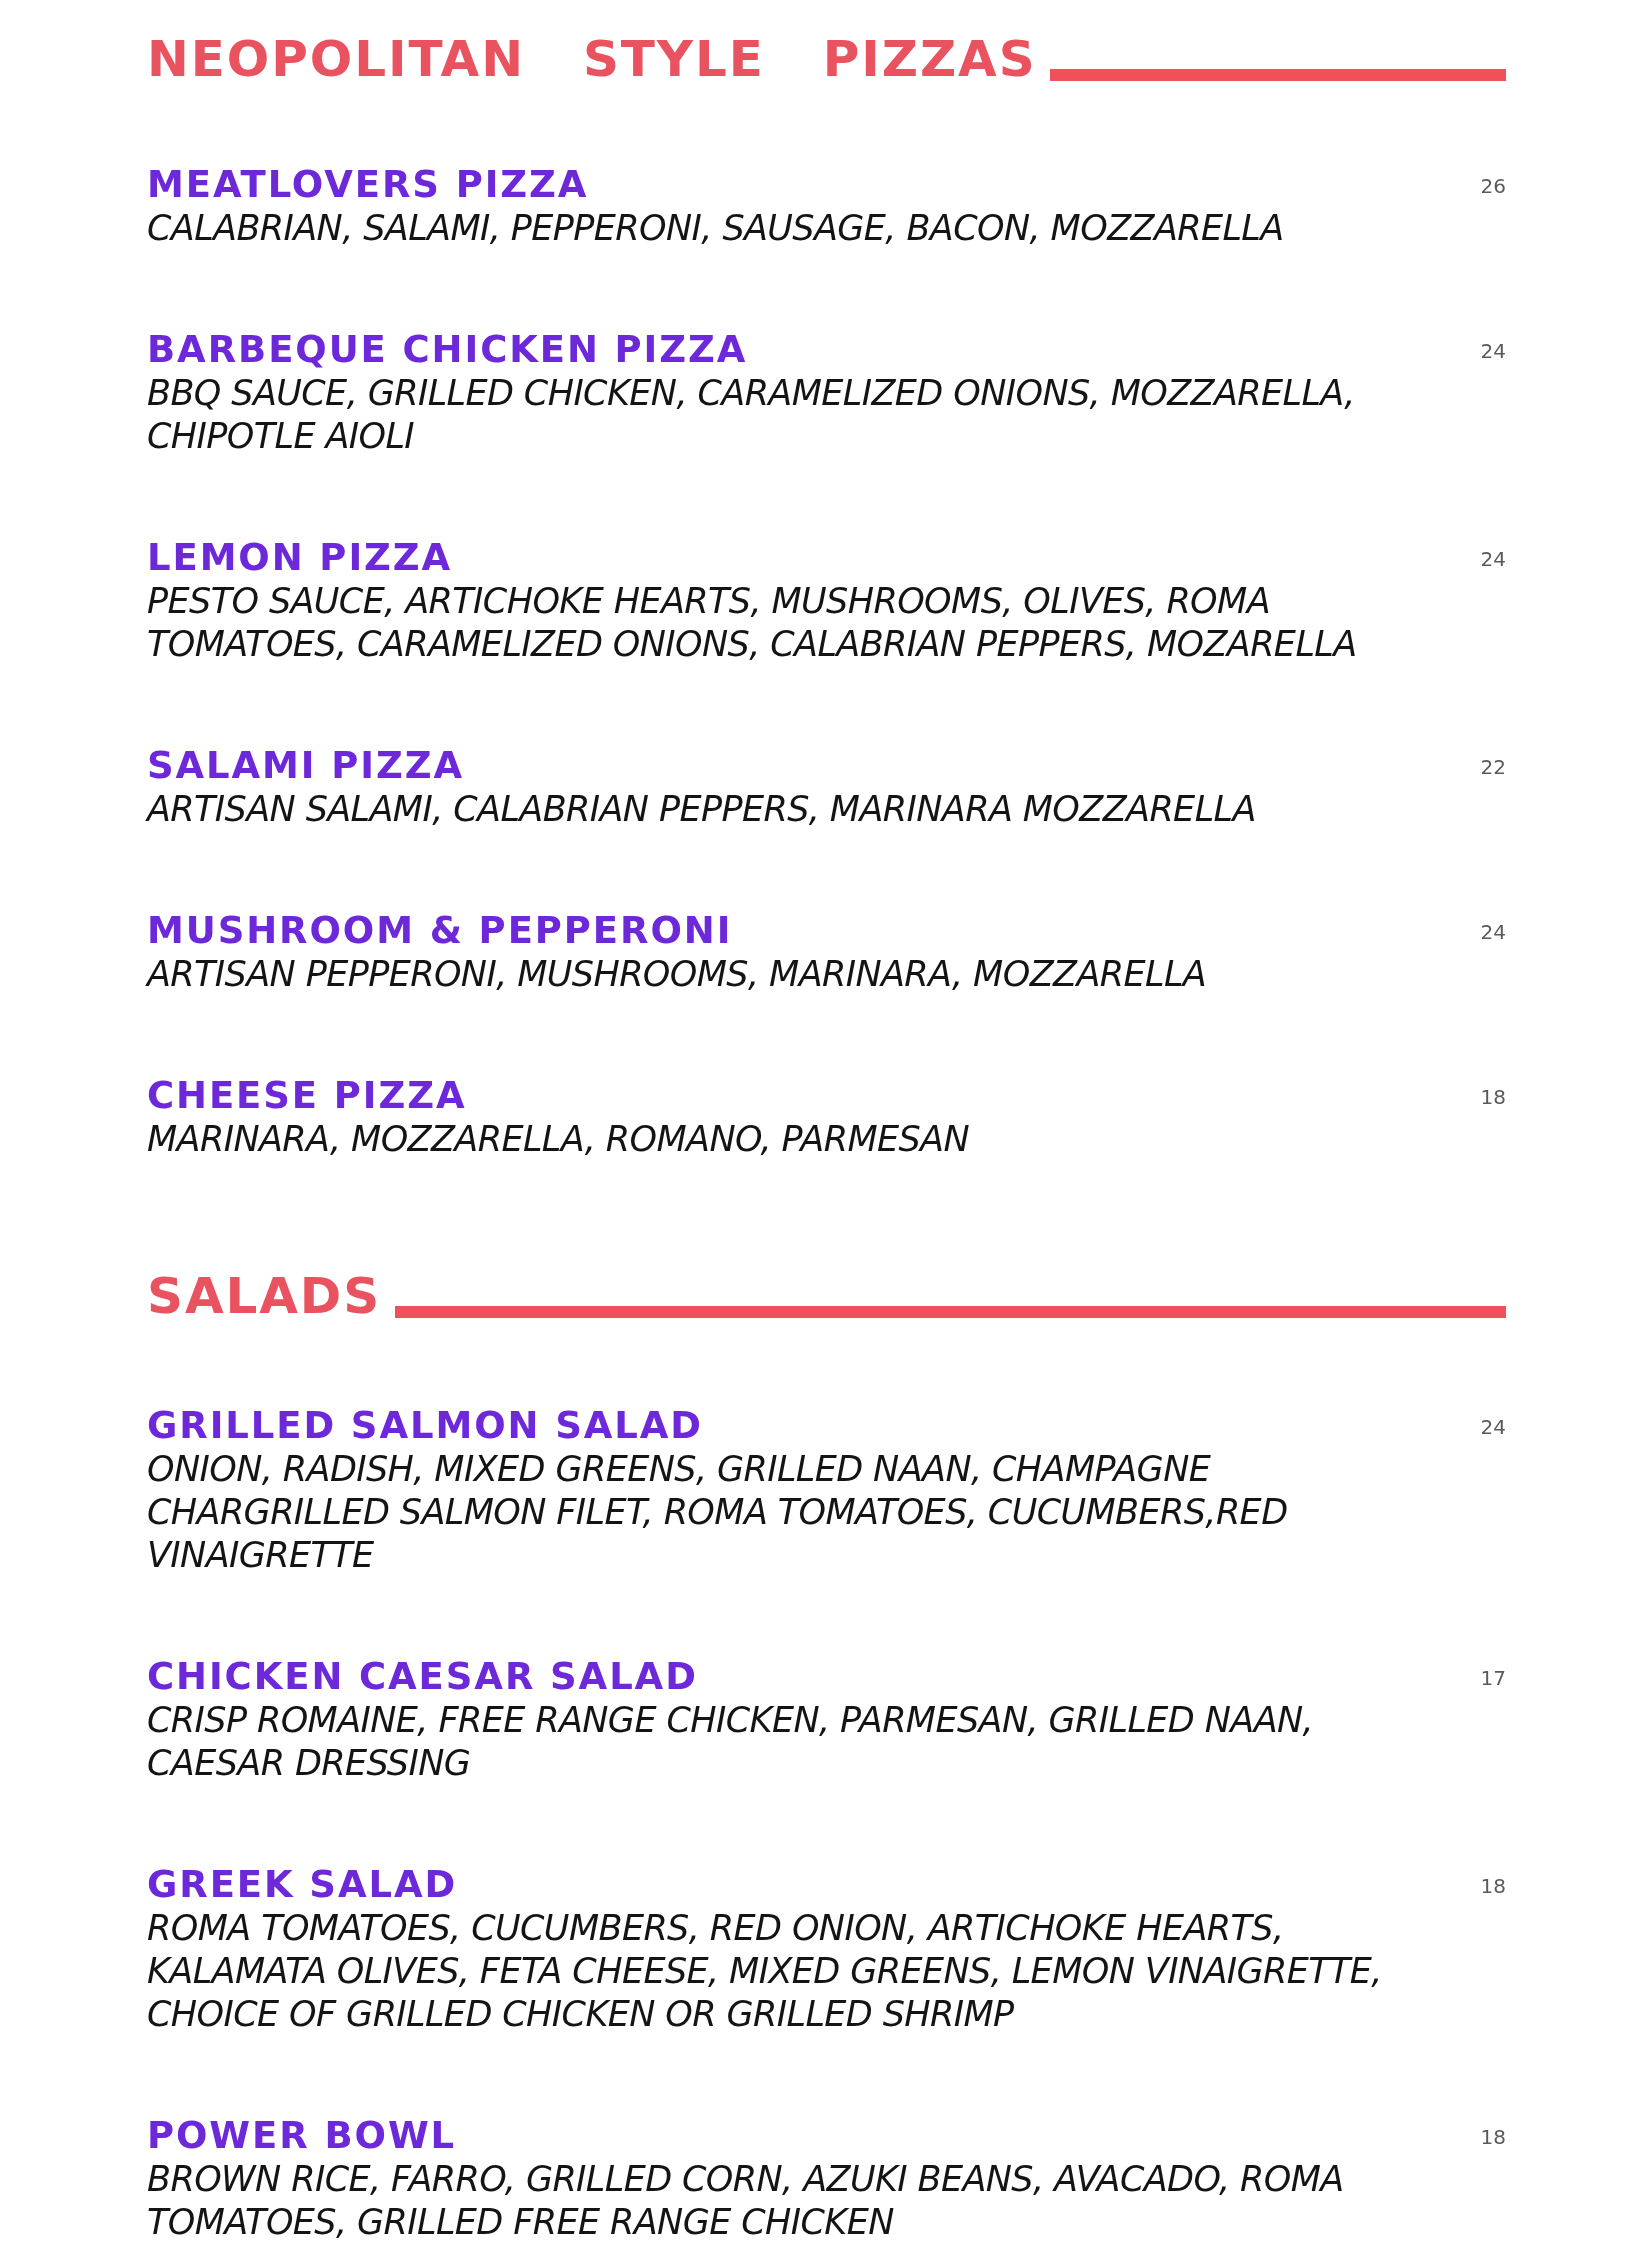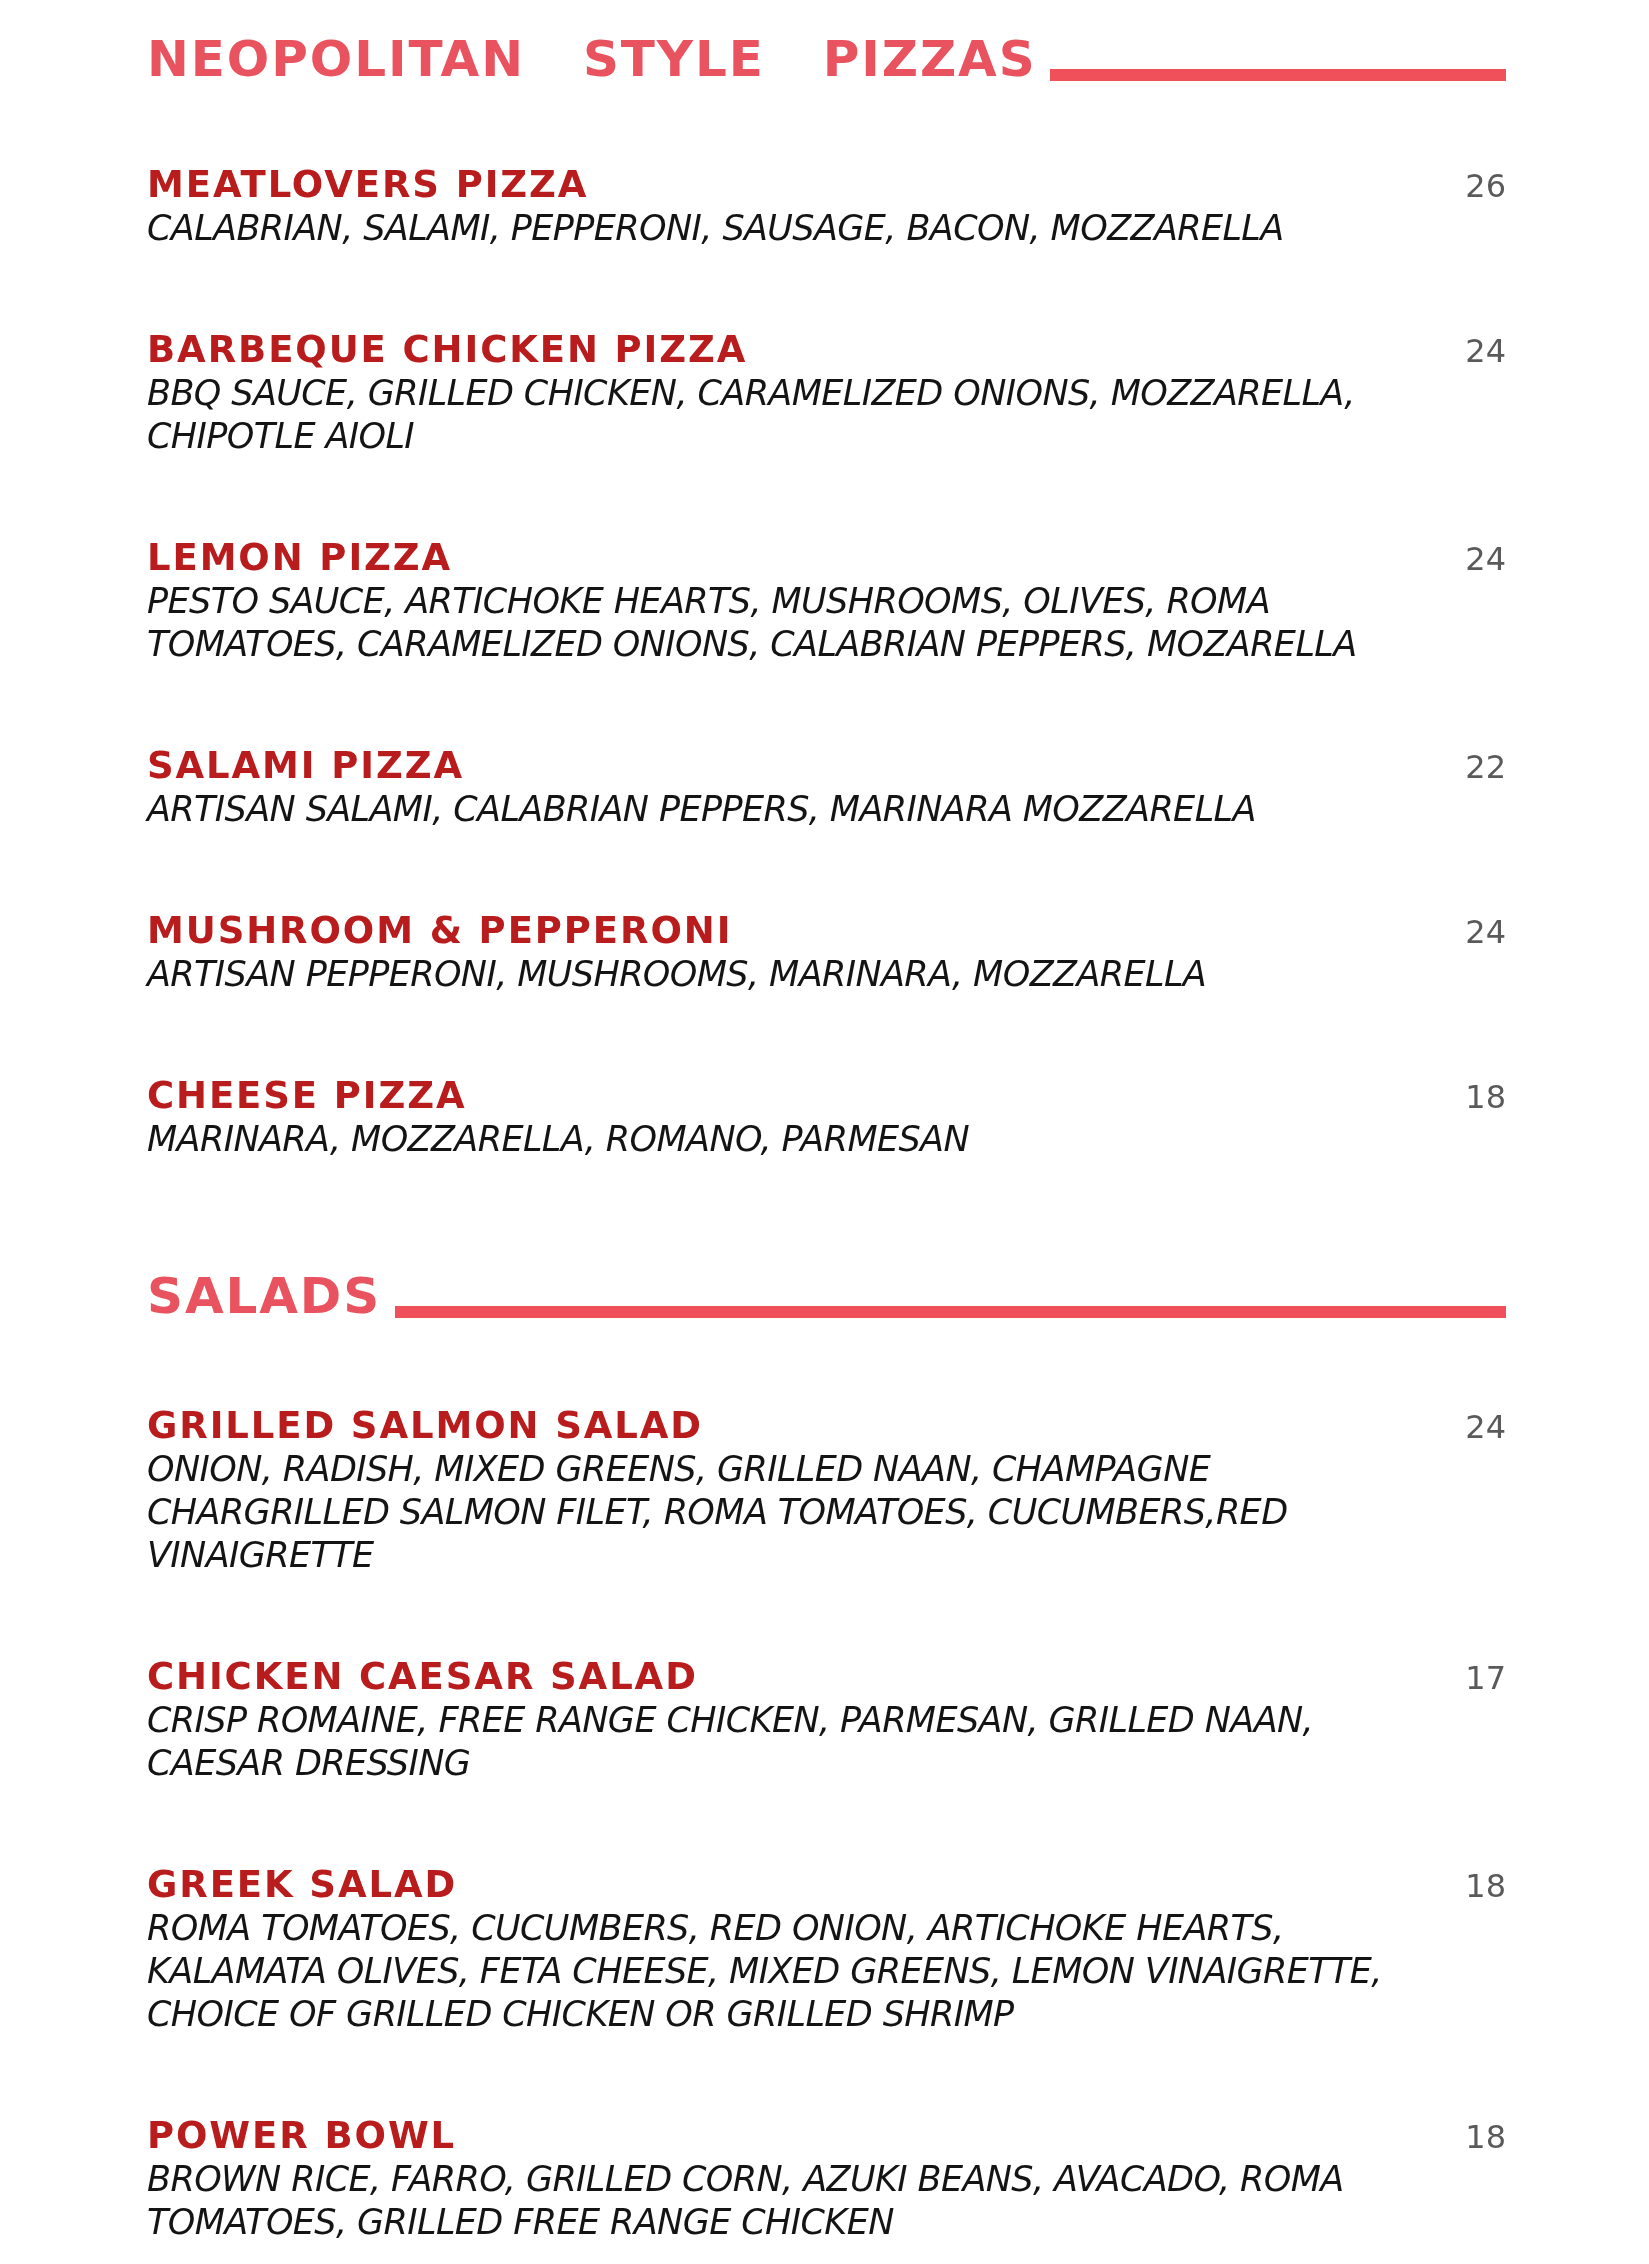--- a/index.html
+++ b/index.html
@@ -3,22 +3,22 @@
 <meta charset="utf-8">
 <style>
   html, body { margin: 0; padding: 0; background: #ffffff; }
   body { width: 1650px; height: 2265px; position: relative; overflow: hidden; font-family: "Liberation Sans", sans-serif; }
   .page { position: absolute; left: 147px; width: 1359px; top: 0; }
   .section-header { position: absolute; left: 0; width: 1359px; height: 58px; display: flex; align-items: flex-end; }
   .section-title { color: #E9535F; font-family: "DejaVu Sans", sans-serif; font-weight: bold; font-size: 50px; letter-spacing: 1.9px; line-height: 1; white-space: nowrap; word-spacing: 9.7px; }
   .section-rule { flex: 1; height: 12.6px; background: #F0505A; margin-left: 13.6px; margin-bottom: 2.9px; }
   .items { position: absolute; left: 0; width: 1359px; }
   .item { position: relative; margin-bottom: 78px; }
-  .item-name { font-family: "DejaVu Sans", sans-serif; font-weight: bold; font-size: 37px; letter-spacing: 1.9px; color: #b91c1c; line-height: 44px; height: 44px; white-space: nowrap; }
-  .item-price { position: absolute; right: 0; top: 3.9px; font-family: "DejaVu Sans", sans-serif; font-size: 32px; color: #5a5a5a; line-height: 39px; }
+  .item-name { font-family: "DejaVu Sans", sans-serif; font-weight: bold; font-size: 37px; letter-spacing: 1.9px; color: #6d28d9; line-height: 44px; height: 44px; white-space: nowrap; }
+  .item-price { position: absolute; right: 0; top: 3.9px; font-family: "DejaVu Sans", sans-serif; font-size: 20px; color: #5a5a5a; line-height: 39px; }
   .item-desc { font-family: "DejaVu Sans", sans-serif; font-style: italic; font-weight: normal; font-size: 35px; letter-spacing: -0.6px; color: #141414; line-height: 43px; width: 1300px; }
   .item-desc div { white-space: nowrap; }
 </style>
 </head>
 <body>
 
 <div class="page">
 
   <div class="section-header" style="top:26px;">
     <span class="section-title" style="white-space:pre;text-align:right;">NEOPOLITAN  STYLE  PIZZAS</span>

